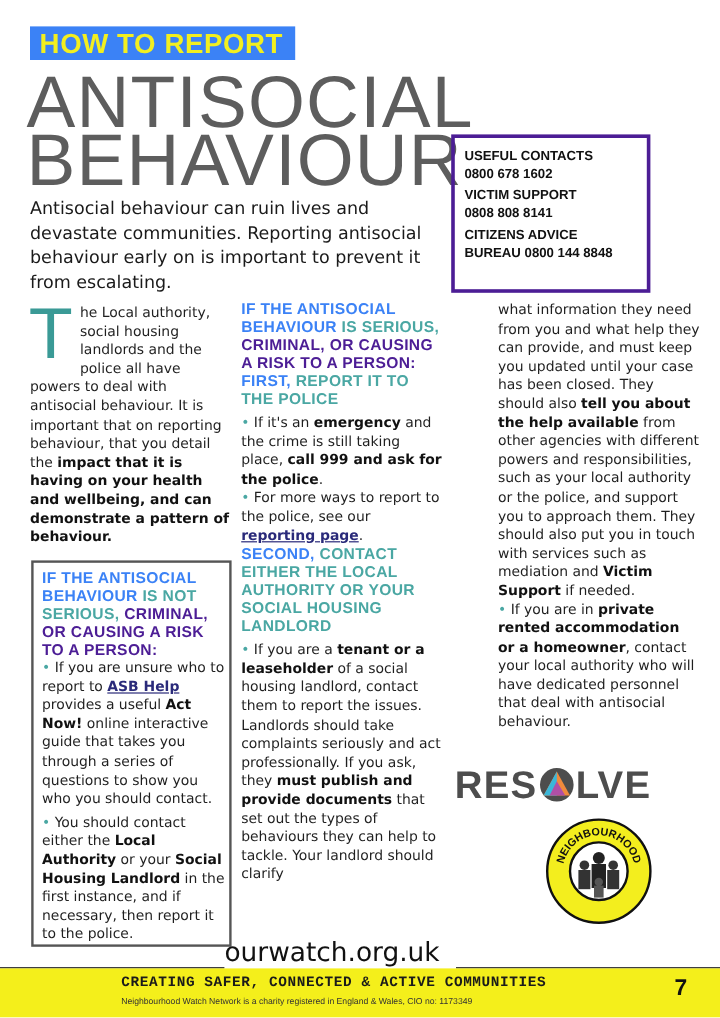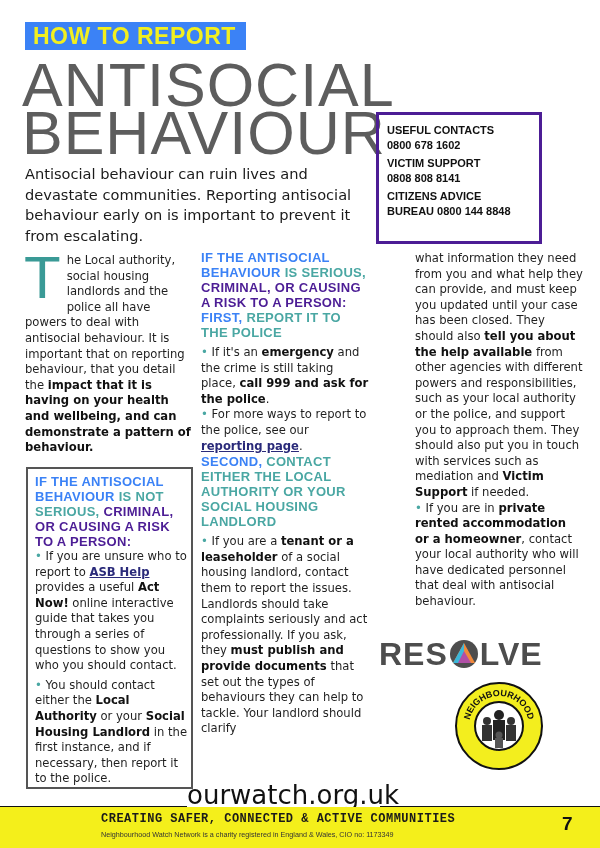--- a/index.html
+++ b/index.html
@@ -26,21 +26,21 @@
   .h .grey { color:#4c1d95; }
   .bullet { color:#4aa7a3; }
   a.link { color:#2a2a7a; font-weight:bold; text-decoration:underline; }
   .col2 { left:201px; top:250px; width:168px; }
   .col3 { left:375px; top:251px; width:168px;margin-left:40px; }
   .gap { height:5px; }
   .resolve { left:379px; top:637px; width:165px; height:34px; display:flex; align-items:center;
              font-family:"Liberation Sans", sans-serif; font-weight:bold; font-size:32px; color:#4d4d4d; letter-spacing:1px; }
   .nw { left:455px; top:682px; width:84px; height:84px; border-radius:50%; background:#f3ee1e; border:2px solid #111; }
   .nw-inner { position:absolute; left:17px; top:17px; width:46px; height:46px; border-radius:50%; background:#fff; border:2px solid #111; overflow:hidden; }
-  .url { left:187px; top:780px; font-family:"DejaVu Sans", sans-serif; font-size:26px; line-height:30px; color:#111; }
+  .url { left:187px; top:780px; font-family:"DejaVu Sans", sans-serif; font-size:22px; line-height:30px; color:#111; }
   .rule { top:806px; height:1px; background:#111; }
   .footer { left:0; top:807px; width:600px; height:41px; background:#f4ef1b; }
   .tag { left:101px; top:812px; font-family:Liberation Mono, monospace; font-weight:bold; font-size:12px; color:#1a1a1a; letter-spacing:0.5px; }
   .fine { left:101px; top:830px; font-family:"Liberation Sans", sans-serif; font-size:7.2px; color:#333; }
   .pg { left:562px; top:813px; font-family:"Liberation Sans", sans-serif; font-weight:bold; font-size:19px; color:#111; }
 </style>
 </head>
 <body>
 
 <div class="abs kicker">HOW TO REPORT</div>

